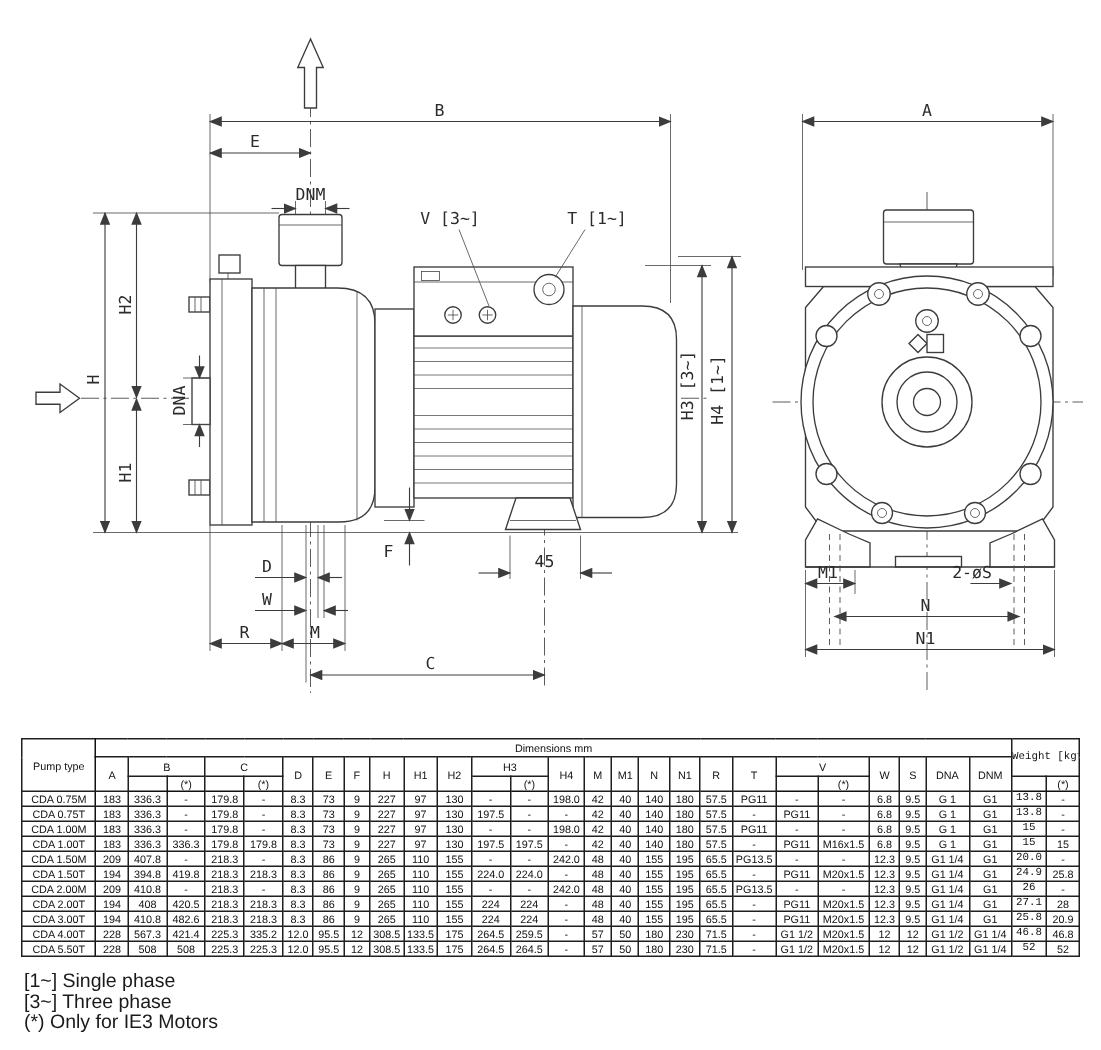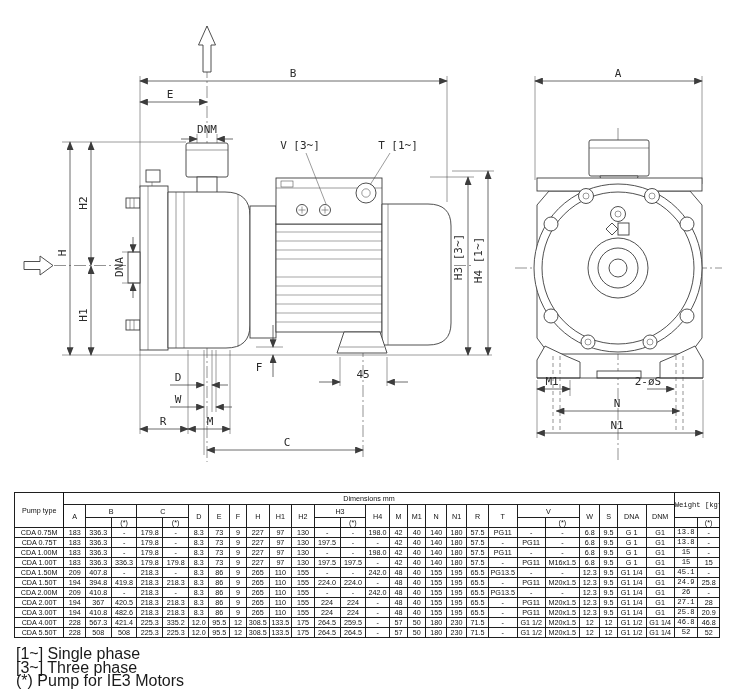--- a/index.html
+++ b/index.html
@@ -23,21 +23,21 @@
         padding:0;white-space:nowrap;overflow:hidden;font-weight:normal;line-height:9px;}
   table{border:1.6px solid #111;}
   thead tr.r1 th{height:11px;}
   thead tr.r2 th{height:12px;}
   thead tr.r3 th{height:9px;}
   thead tr.r3 th{border-bottom:1.6px solid #111;}
   tbody td{height:9px;}
   th.psep,td.psep{border-right:1.4px solid #111;}
   th.wsep,td.wsep{border-left:1.4px solid #111;font-family:Liberation Mono, monospace;}
   
-  #notes{position:absolute;left:16px;top:647px;font-size:16px;line-height:13.5px;color:#1a1a1a;}
+  #notes{position:absolute;left:16px;top:647px;font-size:13px;line-height:13.5px;color:#1a1a1a;}
 </style>
 </head>
 <body>
 
 <div id="page">
 
   <svg id="dwg" width="734" height="490" viewBox="0 0 734 490">
     <defs>
       <marker id="ma" viewBox="0 0 10 8" refX="9" refY="4" markerWidth="9" markerHeight="7" orient="auto" markerUnits="userSpaceOnUse">
           <path d="M0,0 L10,4 L0,8 Z" fill="#3c3c3c"></path>
@@ -431,21 +431,21 @@
             <td>155</td>
             <td>195</td>
             <td>65.5</td>
             <td>PG13.5</td>
             <td>-</td>
             <td>-</td>
             <td>12.3</td>
             <td>9.5</td>
             <td>G1 1/4</td>
             <td>G1</td>
-            <td class="wsep">45.1</td>
+            <td class="wsep">20.0</td>
             <td>-</td>
           </tr>
           <tr>
             <td class="psep">CDA 1.50T</td>
             <td>194</td>
             <td>394.8</td>
             <td>419.8</td>
             <td>218.3</td>
             <td>218.3</td>
             <td>8.3</td>
@@ -499,21 +499,21 @@
             <td>12.3</td>
             <td>9.5</td>
             <td>G1 1/4</td>
             <td>G1</td>
             <td class="wsep">26</td>
             <td>-</td>
           </tr>
           <tr>
             <td class="psep">CDA 2.00T</td>
             <td>194</td>
-            <td>367</td>
+            <td>408</td>
             <td>420.5</td>
             <td>218.3</td>
             <td>218.3</td>
             <td>8.3</td>
             <td>86</td>
             <td>9</td>
             <td>265</td>
             <td>110</td>
             <td>155</td>
             <td>224</td>
@@ -627,16 +627,16 @@
             <td class="wsep">52</td>
             <td>52</td>
           </tr>
         </tbody>
     </table>
   </div>
 
   <div id="notes">
     <div>[1~] Single phase</div>
     <div>[3~] Three phase</div>
-    <div>(*) Pump for IE3 Motors</div>
+    <div>(*) Only for IE3 Motors</div>
   </div>
 
 </div>
 
 </body></html>

